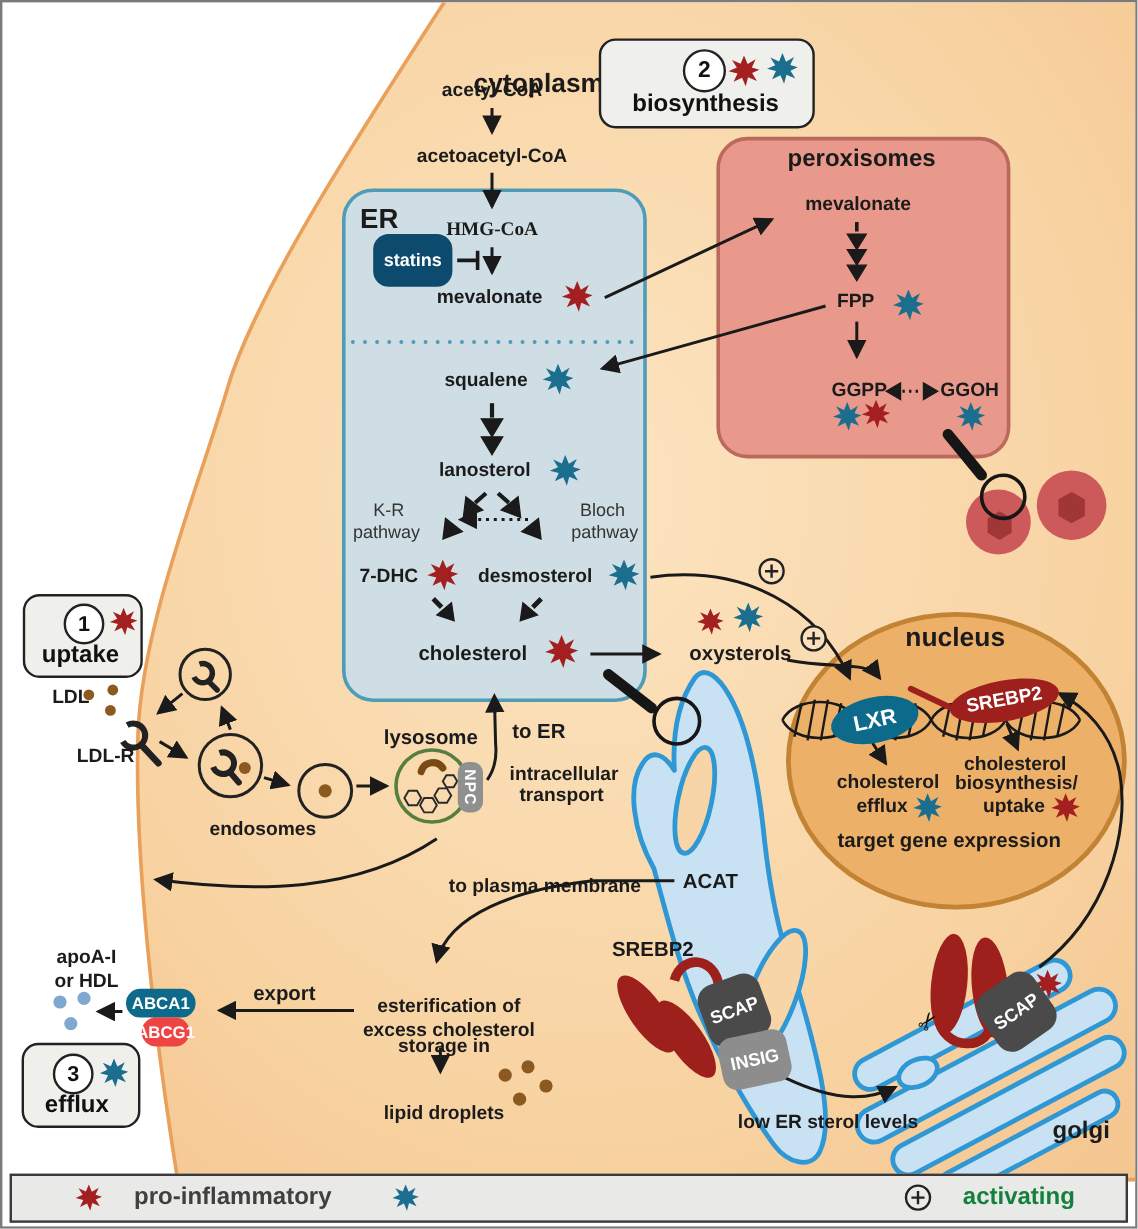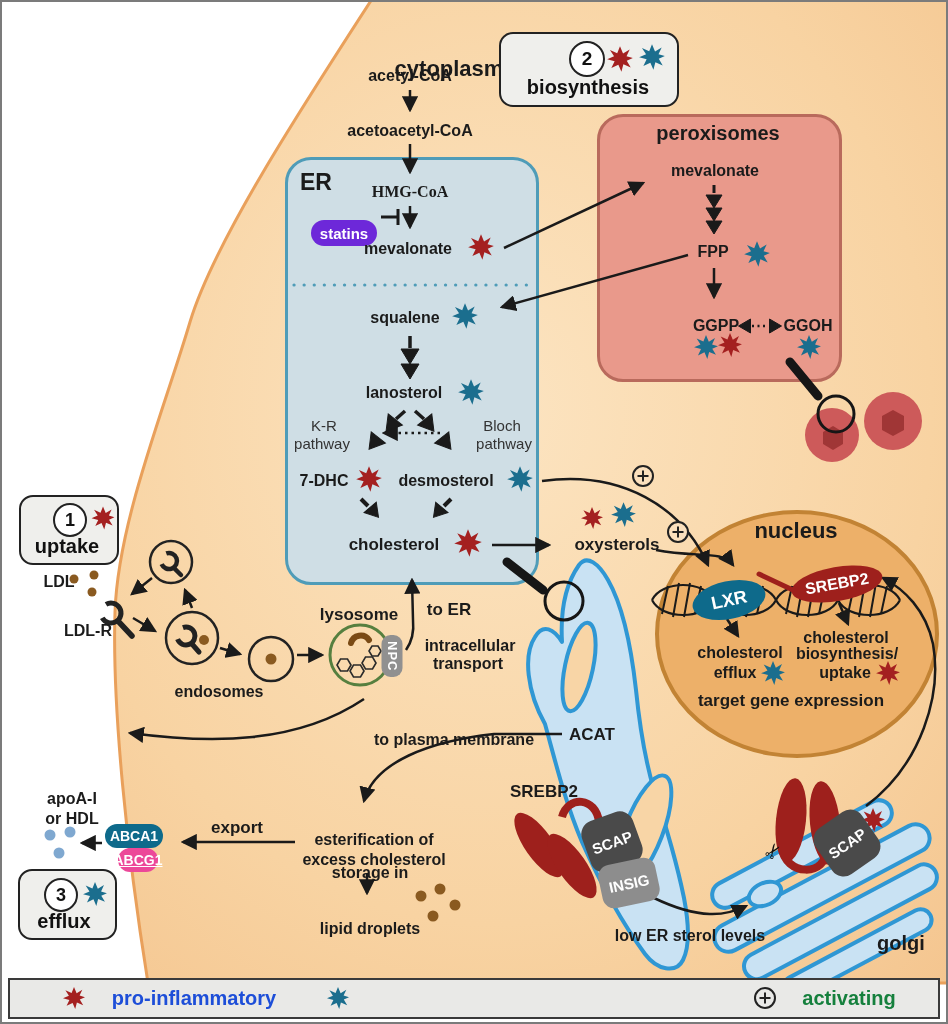--- a/index.html
+++ b/index.html
@@ -239,21 +239,21 @@
       <use href="#splat" x="858" y="805" width="26" height="26" fill="#a42020"></use>
     </g>
   </svg>
 
   <div class="lbl" style="left:447px;top:19px;font-size:22px;margin-top:48px;">cytoplasm</div>
 
   <div class="lbl" style="left:408px;top:74px;font-size:16px;">acetyl-CoA</div>
   <div class="lbl" style="left:408px;top:129px;font-size:16px;">acetoacetyl-CoA</div>
   <div class="lbl" style="left:314px;top:180px;font-size:23px;">ER</div>
   <div class="lbl" style="left:408px;top:190px;font-size:16px;font-family:Liberation Serif, serif;">HMG-CoA</div>
-  <div class="pill" style="left:342px;top:215px;width:66px;height:26px;background:#6d28d9;font-size:15px;margin-top:16px;">statins</div>
+  <div class="pill" style="left:342px;top:215px;width:66px;height:44px;background:#0c4a6e;font-size:15px;">statins</div>
   <div class="lbl" style="left:406px;top:247px;font-size:16px;">mevalonate</div>
   <div class="lbl" style="left:403px;top:316px;font-size:16px;">squalene</div>
   <div class="lbl" style="left:402px;top:391px;font-size:16px;">lanosterol</div>
   <div class="lbl reg" style="left:322px;top:424px;font-size:15px;">K-R</div>
   <div class="lbl reg" style="left:320px;top:442px;font-size:15px;">pathway</div>
   <div class="lbl reg" style="left:500px;top:424px;font-size:15px;">Bloch</div>
   <div class="lbl reg" style="left:502px;top:442px;font-size:15px;">pathway</div>
   <div class="lbl" style="left:322px;top:479px;font-size:16px;">7-DHC</div>
   <div class="lbl" style="left:444px;top:479px;font-size:16px;">desmosterol</div>
   <div class="lbl" style="left:392px;top:543px;font-size:17px;">cholesterol</div>
@@ -281,21 +281,21 @@
   <div class="lbl" style="left:357px;top:613px;font-size:17px;">lysosome</div>
   <div class="pill" style="left:390px;top:654px;width:21px;height:42px;background:#909090;font-size:13px;border-radius:9px;writing-mode:vertical-rl;letter-spacing:1px;">NPC</div>
   <div class="lbl" style="left:447px;top:608px;font-size:17px;">to ER</div>
   <div class="lbl" style="left:468px;top:644px;font-size:16px;">intracellular</div>
   <div class="lbl" style="left:466px;top:662px;font-size:16px;">transport</div>
   <div class="lbl" style="left:452px;top:738px;font-size:16px;">to plasma membrane</div>
 
   <div class="lbl" style="left:70px;top:797px;font-size:16px;">apoA-I</div>
   <div class="lbl" style="left:70px;top:817px;font-size:16px;">or HDL</div>
   <div class="pill" style="left:132px;top:834px;width:58px;height:24px;background:#0e6a8b;font-size:14px;border-radius:12px;">ABCA1</div>
-  <div class="pill" style="left:136px;top:858px;width:40px;height:24px;background:#ec4899;font-size:14px;border-radius:12px;text-decoration:underline;">ABCG1</div>
+  <div class="pill" style="left:136px;top:858px;width:40px;height:24px;background:#ef4444;font-size:14px;border-radius:12px;">ABCG1</div>
   <div class="lbl" style="left:235px;top:826px;font-size:17px;">export</div>
   <div class="lbl" style="left:372px;top:838px;font-size:16px;">esterification of</div>
   <div class="lbl" style="left:372px;top:858px;font-size:16px;">excess cholesterol</div>
   <div class="lbl" style="left:368px;top:871px;font-size:16px;text-align:right;">storage in</div>
   <div class="lbl" style="left:368px;top:927px;font-size:16px;">lipid droplets</div>
 
   <div class="lbl" style="left:590px;top:733px;font-size:17px;">ACAT</div>
   <div class="lbl" style="left:542px;top:790px;font-size:17px;">SREBP2</div>
   <div class="sq" style="left:583px;top:813px;width:54px;height:54px;background:#4a4a4a;font-size:15px;border-radius:14px;transform:rotate(-20deg);">SCAP</div>
   <div class="sq" style="left:598px;top:859px;width:58px;height:44px;background:#8d8d8d;font-size:15px;border-radius:12px;transform:rotate(-12deg);">INSIG</div>
@@ -326,21 +326,21 @@
     <svg class="ctr starsvg" viewBox="0 0 24 24" width="26" height="26" style="left:75px;top:23px;">
         <use href="#splat" fill="#1b6e8e"></use>
       </svg>
     <div class="ctr" style="left:44px;top:50px;font-weight:700;font-size:20px;color:#111;">efflux</div>
   </div>
 
   <div class="legendbar">
     <svg class="ctr starsvg" viewBox="0 0 24 24" width="24" height="24" style="left:64px;top:18px;">
         <use href="#splat" fill="#a42020"></use>
       </svg>
-    <div class="ctr" style="left:184px;top:18px;font-weight:700;font-size:20px;color:#1d4ed8;white-space:nowrap;">pro-inflammatory</div>
+    <div class="ctr" style="left:184px;top:18px;font-weight:700;font-size:20px;color:#404040;white-space:nowrap;">pro-inflammatory</div>
     <svg class="ctr starsvg" viewBox="0 0 24 24" width="24" height="24" style="left:328px;top:18px;">
         <use href="#splat" fill="#1b6e8e"></use>
       </svg>
     <svg class="ctr" width="24" height="24" style="left:755px;top:18px;">
       <circle cx="12" cy="12" r="10" fill="none" stroke="#222" stroke-width="2"></circle>
       <path d="M12 6.5 V17.5 M6.5 12 H17.5" stroke="#222" stroke-width="2"></path>
     </svg>
     <div class="ctr" style="left:839px;top:18px;font-weight:700;font-size:20px;color:#15803d;white-space:nowrap;">activating</div>
   </div>
 

